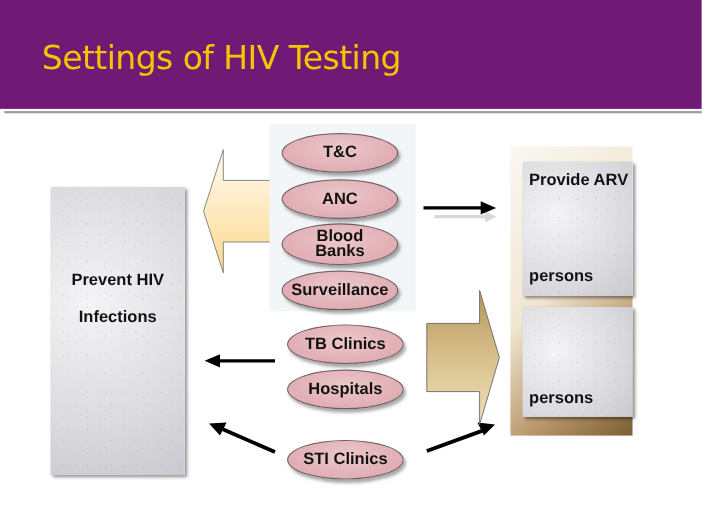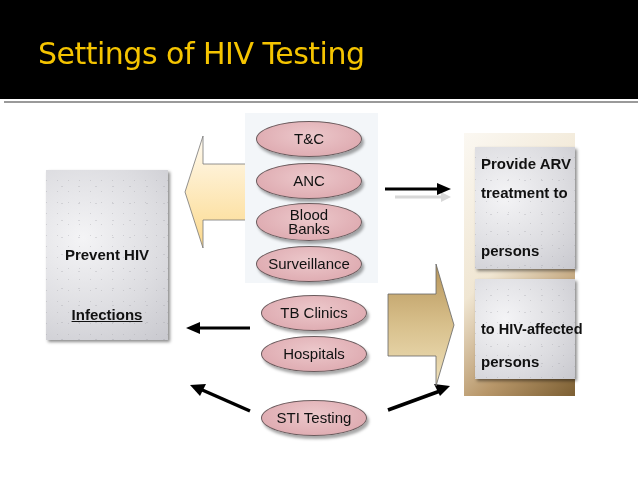--- a/index.html
+++ b/index.html
@@ -1,47 +1,47 @@
 <!DOCTYPE html>
 <html><head>
 <meta charset="utf-8">
 <style>
   html, body { margin:0; padding:0; }
   body { width:638px; height:478px; background:#ffffff; position:relative; overflow:hidden; font-family:"Liberation Sans", sans-serif; }
-  .header { position:absolute; left:0; top:0; width:638px; height:99px; background:#000000; }
+  .header { position:absolute; left:0; top:0; width:638px; height:99px; background:#701a75; }
   .title { position:absolute; left:38px; top:36px; font-family:"DejaVu Sans", sans-serif; font-size:30px; color:#f5c400; letter-spacing:-0.5px; font-weight:normal; }
   .sepline { position:absolute; left:4px; top:101px; width:634px; height:2px; background:#9a9a9a; }
   .marble { background:
       linear-gradient(35deg, rgba(160,160,165,0.35) 0 1px, transparent 1px 9px),
       linear-gradient(-20deg, rgba(140,140,150,0.25) 0 1px, transparent 1px 13px),
       radial-gradient(circle at 30% 40%, #f4f4f6 0, #dcdce0 60%, #c8c8ce 100%);
     background-size: 11px 11px, 17px 17px, 100% 100%;
     box-shadow: 2px 2px 3px rgba(0,0,0,0.45);
   }
-  .box-left { position:absolute; left:46px; top:170px; width:122px; height:170px; }
+  .box-left { position:absolute; left:46px; top:170px; width:122px; height:262px; }
   .box-text { position:absolute; width:100%; text-align:center; font-weight:bold; font-size:15px; color:#111; }
   .bkpanel { position:absolute; left:245px; top:113px; width:133px; height:170px; background:#f3f6f9; }
-  .ellipse { position:absolute; width:104px; height:34px; border-radius:50%; background:radial-gradient(ellipse at 50% 40%, #ecc8cb 0, #deaab0 80%); border:1.5px solid #6a5a5c; box-shadow:2px 3px 3px rgba(0,0,0,0.35); display:flex; align-items:center; justify-content:center; text-align:center; font-weight:normal; font-size:15px; color:#111; line-height:14px; }
+  .ellipse { position:absolute; width:104px; height:34px; border-radius:50%; background:radial-gradient(ellipse at 50% 40%, #ecc8cb 0, #deaab0 80%); border:1.5px solid #6a5a5c; box-shadow:2px 3px 3px rgba(0,0,0,0.35); display:flex; align-items:center; justify-content:center; text-align:center; font-weight:bold; font-size:15px; color:#111; line-height:14px; }
   .ellipse.small { font-size:15px; }
   .right-panel { position:absolute; left:464px; top:133px; width:111px; height:263px; background:linear-gradient(135deg, #fbf8f2 0%, #f0e6d2 45%, #b8976a 75%, #7c5f33 100%); }
   .rbox { position:absolute; left:11px; width:100px; }
   .rbox-text { position:absolute; left:6px; font-weight:bold; font-size:15px; color:#111; white-space:nowrap; }
   svg { position:absolute; overflow:visible; }
 </style>
 </head>
 <body>
 
 <div class="header">
   <div class="title">Settings of HIV Testing</div>
 </div>
 <div class="sepline"></div>
 
 <div class="box-left marble">
   <div class="box-text" style="top:76px;">Prevent HIV</div>
-  <div class="box-text" style="top:136px;text-decoration:underline;">Infections</div>
+  <div class="box-text" style="top:110px;">Infections</div>
 </div>
 
 <svg style="left:185px; top:136px;" width="62" height="112">
   <defs>
     <linearGradient id="gl" x1="0" y1="0" x2="0" y2="1">
       <stop offset="0" stop-color="#fffaf0"></stop>
       <stop offset="1" stop-color="#fcd98c"></stop>
     </linearGradient>
   </defs>
   <polygon points="61,28 18,28 18,0 0,56 18,112 18,84 61,84" fill="url(#gl)" stroke="#777" stroke-width="0.8"></polygon>
@@ -64,21 +64,21 @@
   </div>
 
 <div class="ellipse" style="left:261px; top:295px;align-items:center;">
     <span>TB Clinics</span>
   </div>
 <div class="ellipse" style="left:261px; top:336px;text-align:right;">
     <span>Hospitals</span>
   </div>
 
 <div class="ellipse" style="left:261px; top:400px;">
-    <span>STI Testing</span>
+    <span>STI Clinics</span>
   </div>
 
 <svg style="left:383px; top:180px;" width="70" height="24">
   <line x1="12" y1="17" x2="58" y2="17" stroke="#d8d8d8" stroke-width="3"></line>
   <polygon points="58,12 68,17 58,22" fill="#d8d8d8"></polygon>
   <line x1="2" y1="9" x2="56" y2="9" stroke="#000" stroke-width="3"></line>
   <polygon points="54,3 68,9 54,15" fill="#000"></polygon>
 </svg>
 
 <svg style="left:186px; top:320px;" width="66" height="16">
@@ -103,20 +103,18 @@
       <stop offset="0.5" stop-color="#d8c08c"></stop>
       <stop offset="1" stop-color="#f0e2bc"></stop>
     </linearGradient>
   </defs>
   <polygon points="0,30 48,30 48,0 66,61 48,122 48,92 0,92" fill="url(#gr)" stroke="#666" stroke-width="0.8"></polygon>
 </svg>
 
 <div class="right-panel">
   <div class="rbox marble" style="top:14px; height:122px;">
     <div class="rbox-text" style="top:8px;">Provide ARV</div>
-    <div class="rbox-text" style="top:37px;">treatment to</div>
     <div class="rbox-text" style="top:95px;">persons</div>
   </div>
   <div class="rbox marble" style="top:146px; height:100px;">
-    <div class="rbox-text" style="top:42px; font-size:14.5px;">to HIV-affected</div>
     <div class="rbox-text" style="top:74px;">persons</div>
   </div>
 </div>
 
 </body></html>

